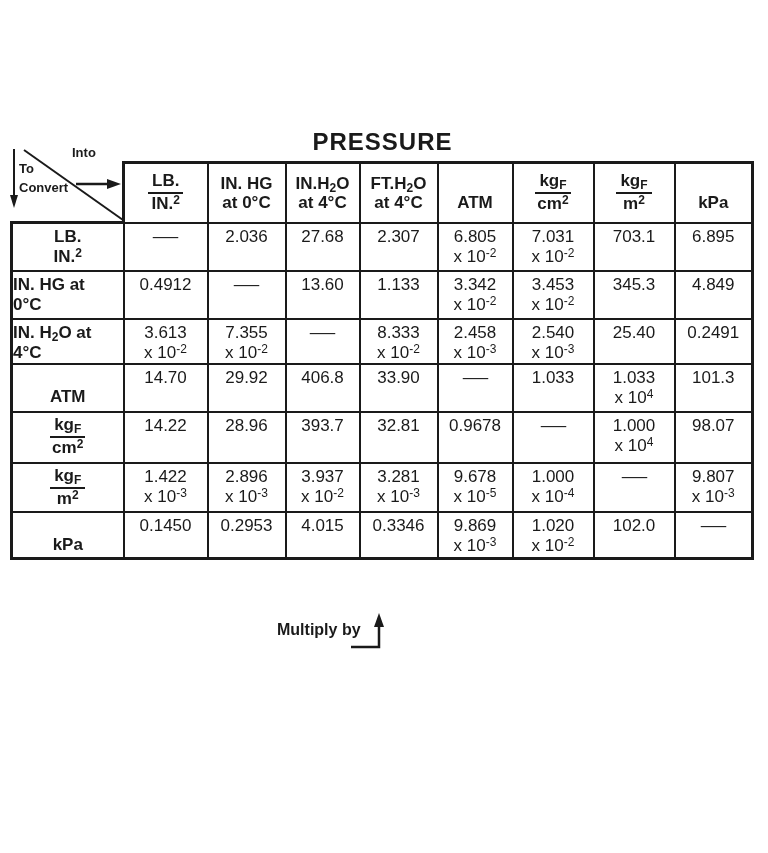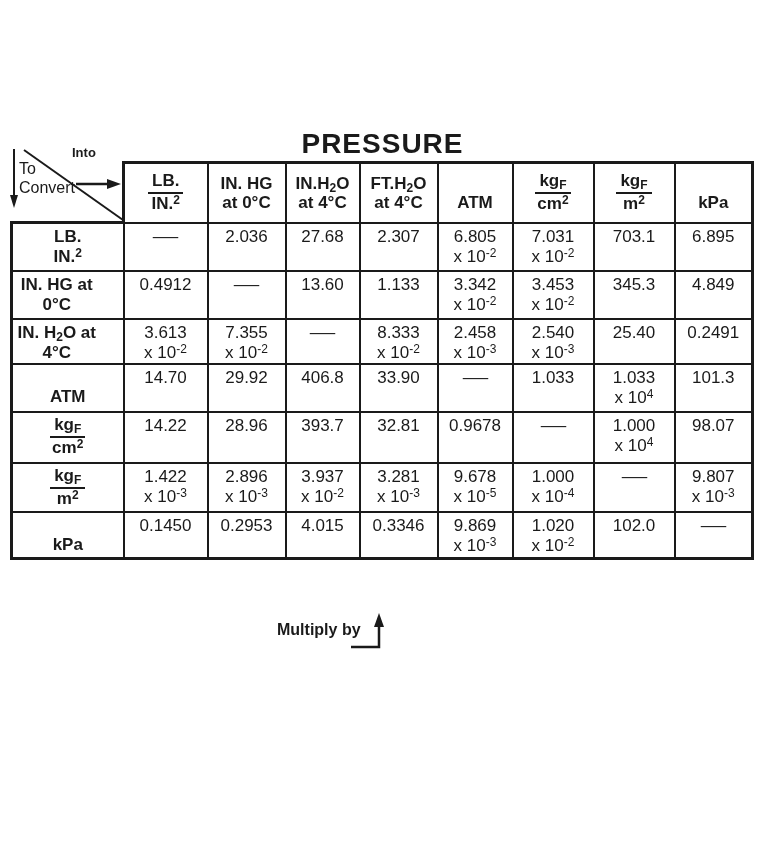--- a/index.html
+++ b/index.html
@@ -7,21 +7,21 @@
   html,body{ width:768px; height:853px; }
   body{
     background:var(--bg);
     font-family:"Liberation Sans", sans-serif;
     color:var(--ink);
     position:relative;
     overflow:hidden;
   }
   .title{
     position:absolute; left:10px; top:128px; width:745px;
-    text-align:center; font-size:28px; font-weight:bold; letter-spacing:1px;
+    text-align:center; font-size:24px; font-weight:bold; letter-spacing:1px;
   }
   table.conv{
     position:absolute; left:10px; top:161px;
     border-collapse:collapse; table-layout:fixed;border-radius:8px;
   }
   .conv th, .conv td{ border:2px solid var(--ink); overflow:hidden; }
   .conv thead tr{ height:60px; }
   .conv thead th{ border-top-width:3px; }
   .conv thead th:nth-child(2){ border-left-width:3px; }
   .conv th:last-child, .conv td:last-child{ border-right-width:3px; }
@@ -43,38 +43,38 @@
   }
   .hl.single{ margin-top:19px; }
   .dc{
     vertical-align:top; text-align:center;
     font-size:17px; line-height:20px; padding-top:3px; font-weight:normal;
   }
   .rh{
     vertical-align:top; text-align:center;
     font-weight:bold; font-size:17px; line-height:20px; padding-top:3px;
   }
-  .rh.right{ text-align:center; padding-right:22px; }
+  .rh.right{ text-align:left; padding-right:22px; }
   sup{ font-size:12px; line-height:0; position:relative; top:-5px; vertical-align:baseline; }
   sub{ font-size:12px; line-height:0; position:relative; top:3px; vertical-align:baseline; }
   .frac{ display:inline-block; text-align:center; line-height:18px; }
   .fnum{ display:block; border-bottom:2px solid var(--ink); padding:0 4px 2px; }
   .fden{ display:block; padding-top:1px; }
   .dash{ display:inline-block; transform:scaleX(1.5); transform-origin:center; }
   .corner-legend{
     position:absolute; left:10px; top:140px; width:118px; height:84px;
   }
   .corner-legend svg{ position:absolute; left:0; top:0; }
   .into{
     position:absolute; left:62px; top:5px;
     font-size:13px; font-weight:bold;
   }
   .toconvert{
     position:absolute; left:9px; top:19px;
-    font-size:16px; font-weight:normal; line-height:19px;
+    font-size:13px; font-weight:bold; line-height:19px;
   }
   .footer{ position:absolute; left:0; top:612px; width:768px; height:46px; }
   .multiply{ position:absolute; left:277px; top:9px; font-size:16px;font-weight:bold; }
   .footer svg{ position:absolute; left:348px; top:0; }
 </style>
 </head>
 <body style="background: rgb(255, 255, 255);">
 
 <h1 class="title">PRESSURE</h1>
 

